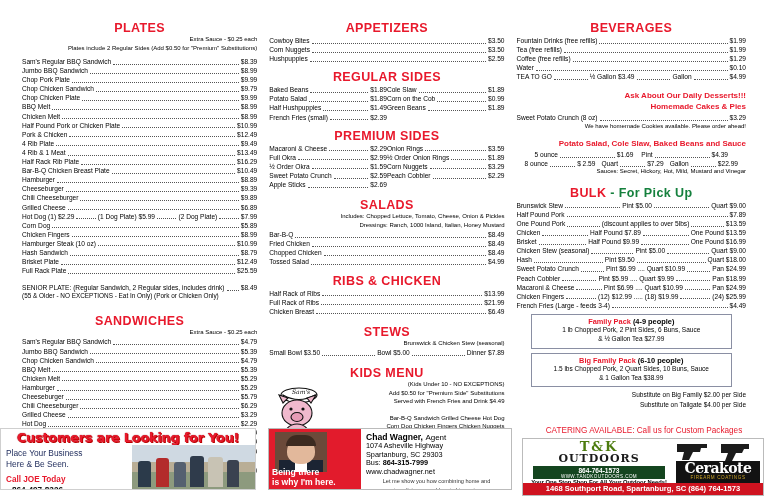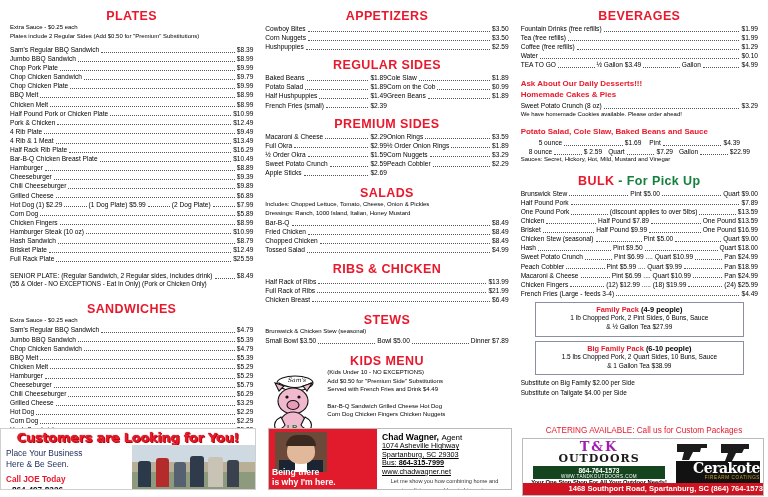--- a/index.html
+++ b/index.html
@@ -3,32 +3,32 @@
 <meta charset="utf-8">
 <style>
   html,body{margin:0;padding:0;background:#ffffff;}
   body{
     width:768px;height:497px;overflow:hidden;
     font-family:"Liberation Sans", sans-serif;
     color:#000;
     -webkit-font-smoothing:antialiased;
   }
   .page{position:relative;width:768px;height:497px;}
-  .cols{display:flex;width:768px;padding:4px;box-sizing:border-box;}
+  .cols{display:flex;width:768px;padding:16px;box-sizing:border-box;}
   .col{box-sizing:border-box;}
   .col1{width:258px;padding:4px 6px 0 6px;}
   .col2{width:258px;padding:4px 6px 0 6px;}
   .col3{width:252px;padding:4px 6px 0 6px;}
 
   .sect-title{
     text-align:center;color:#e8192c;font-weight:bold;
     font-size:12.5px;letter-spacing:.4px;margin:1px 0 1px 0;
   }
   .sub{
-    text-align:left;font-size:6px;color:#000;margin:0 0 1px 0;line-height:1.25;
+    text-align:right;font-size:6px;color:#000;margin:0 0 1px 0;line-height:1.25;
   }
   .sub.red{color:#e8192c;font-weight:bold;font-size:8px;}
 
   
   .row{
     display:flex;align-items:flex-end;
     font-size:6.6px;line-height:9.1px;white-space:nowrap;
   }
   .row .nm{flex:0 0 auto;}
   .row .dots{
@@ -70,49 +70,49 @@
   .ad1 .body{display:flex;height:44px;}
   .ad1 .txt{width:126px;padding:3px 0 0 5px;font-size:8.4px;line-height:11px;color:#1d2a5a;}
   .ad1 .txt .call{color:#e8192c;font-weight:bold;margin-top:4px;font-size:8.2px;}
   .ad1 .txt .ph{color:#111;font-weight:bold;font-size:8.2px;padding-left:6px;}
   .ad1 .pic{flex:1;background:
      linear-gradient(#cfd9e2 0 38%,#b9ae96 38% 62%,#8d9a7e 62% 100%);
      position:relative;overflow:hidden;}
   .ad1 .pic .p{position:absolute;bottom:2px;border-radius:3px 3px 0 0;}
 
   .ad2{left:268px;top:4px;width:244px;height:62px;background:#fff;border:1px solid #bbb;overflow:hidden;display:flex;}
-  .ad2 .left{width:108px;background:#e21b2c;position:relative;}
+  .ad2 .left{width:92px;background:#e21b2c;position:relative;}
   .ad2 .headshot{position:absolute;left:6px;top:3px;width:52px;height:40px;background:#6b4a3a;overflow:hidden;}
   .ad2 .headshot .face{position:absolute;left:12px;top:6px;width:28px;height:26px;border-radius:50% 50% 45% 45%;background:#e2b89b;}
   .ad2 .headshot .hair{position:absolute;left:11px;top:3px;width:30px;height:11px;border-radius:14px 14px 0 0;background:#3c2a20;}
   .ad2 .headshot .suit{position:absolute;left:4px;bottom:0;width:44px;height:12px;background:#1b2433;}
   .ad2 .headshot .shirt{position:absolute;left:20px;bottom:0;width:12px;height:10px;background:#fff;}
   .ad2 .left .slogan{position:absolute;left:3px;bottom:2px;color:#fff;font-weight:bold;font-size:8.6px;line-height:10px;}
   .ad2 .right{flex:1;padding:3px 4px 0 5px;}
   .ad2 .nm{font-size:8.6px;font-weight:bold;}
   .ad2 .nm i{font-style:normal;font-weight:normal;font-size:8px;}
-  .ad2 .addr{font-size:7.3px;line-height:8.6px;text-decoration:underline;}
+  .ad2 .addr{font-size:7.3px;line-height:8.6px;}
   .ad2 .addr b{font-weight:bold;}
   .ad2 .blurb{font-size:5.6px;line-height:7px;text-align:center;margin-top:2px;color:#333;}
 
   .ad3wrap{position:absolute;left:522px;top:0px;width:244px;}
   .catering{color:#e8192c;font-size:8.2px;text-align:center;padding-top:2px;}
   .ad3{margin-top:3px;width:240px;height:56px;border:1px solid #bbb;background:#fff;position:relative;overflow:hidden;}
   .ad3 .tk{position:absolute;left:0;top:1px;width:152px;text-align:center;}
-  .ad3 .tk .l1{font-size:13px;font-weight:bold;letter-spacing:2px;font-family:"DejaVu Serif",serif;color:#a21caf;line-height:13px;}
+  .ad3 .tk .l1{font-size:13px;font-weight:bold;letter-spacing:2px;font-family:"DejaVu Serif",serif;color:#4d7c0f;line-height:13px;}
   .ad3 .tk .l2{font-size:11px;font-weight:bold;letter-spacing:1px;font-family:"DejaVu Serif",serif;color:#1a1a1a;line-height:12px;}
   .ad3 .greenbar{position:absolute;left:10px;top:27px;width:132px;height:13px;background:#14451f;color:#fff;text-align:center;}
   .ad3 .greenbar .pn{font-size:6.6px;font-weight:bold;line-height:7px;padding-top:1px;}
   .ad3 .greenbar .ur{font-size:4.6px;letter-spacing:.4px;line-height:5px;}
   .ad3 .slog{position:absolute;left:0;top:40px;width:152px;text-align:center;font-size:5.8px;font-weight:bold;line-height:6.4px;}
   .ad3 .guns{position:absolute;right:4px;top:2px;width:84px;height:22px;}
-  .ad3 .cera{position:absolute;right:3px;top:22px;width:84px;height:30px;background:#121212;color:#fff;text-align:right;}
+  .ad3 .cera{position:absolute;right:3px;top:22px;width:84px;height:30px;background:#121212;color:#fff;text-align:center;}
   .ad3 .cera .c1{font-size:14px;font-weight:bold;font-family:"DejaVu Serif",serif;line-height:14px;letter-spacing:-.5px;}
   .ad3 .cera .c2{font-size:4.6px;letter-spacing:.6px;color:#c9a227;line-height:6px;}
-  .ad3 .redbar{position:absolute;left:0;bottom:0;width:240px;height:12px;background:#cf1320;color:#fff;text-align:right;font-size:7.6px;font-weight:bold;line-height:12px;}
+  .ad3 .redbar{position:absolute;left:0;bottom:0;width:240px;height:12px;background:#cf1320;color:#fff;text-align:center;font-size:7.6px;font-weight:bold;line-height:12px;}
 
   .thanks{
     color:#e8192c;font-family:"DejaVu Serif",serif;font-style:italic;font-weight:bold;
     font-size:14px;transform:skewX(-8deg);
   }
   .pigwrap{display:flex;align-items:flex-start;}
 </style>
 </head>
 <body>
 

